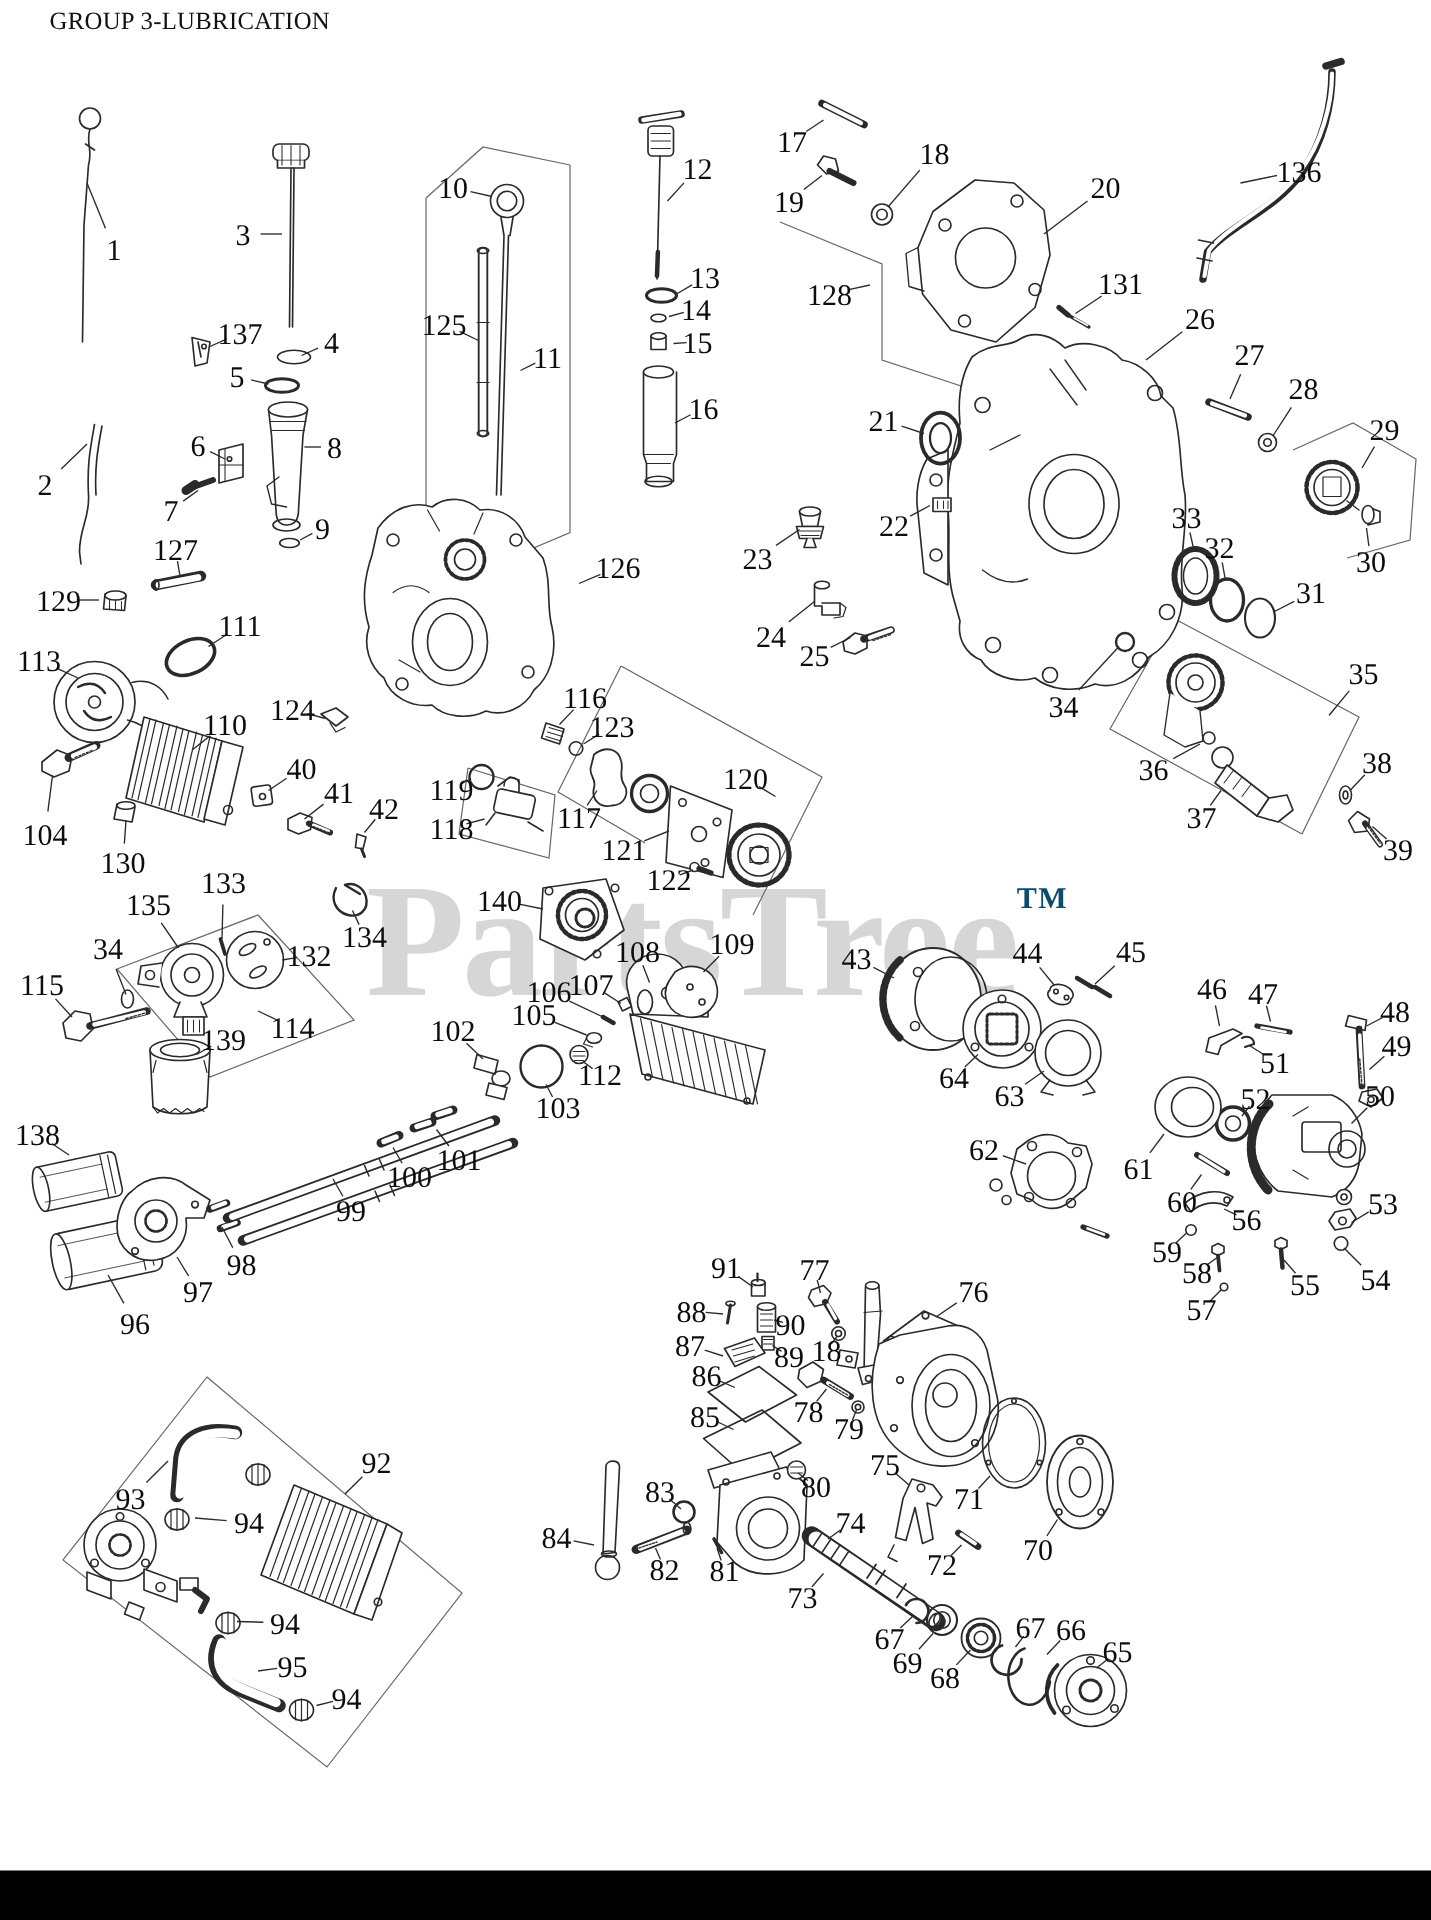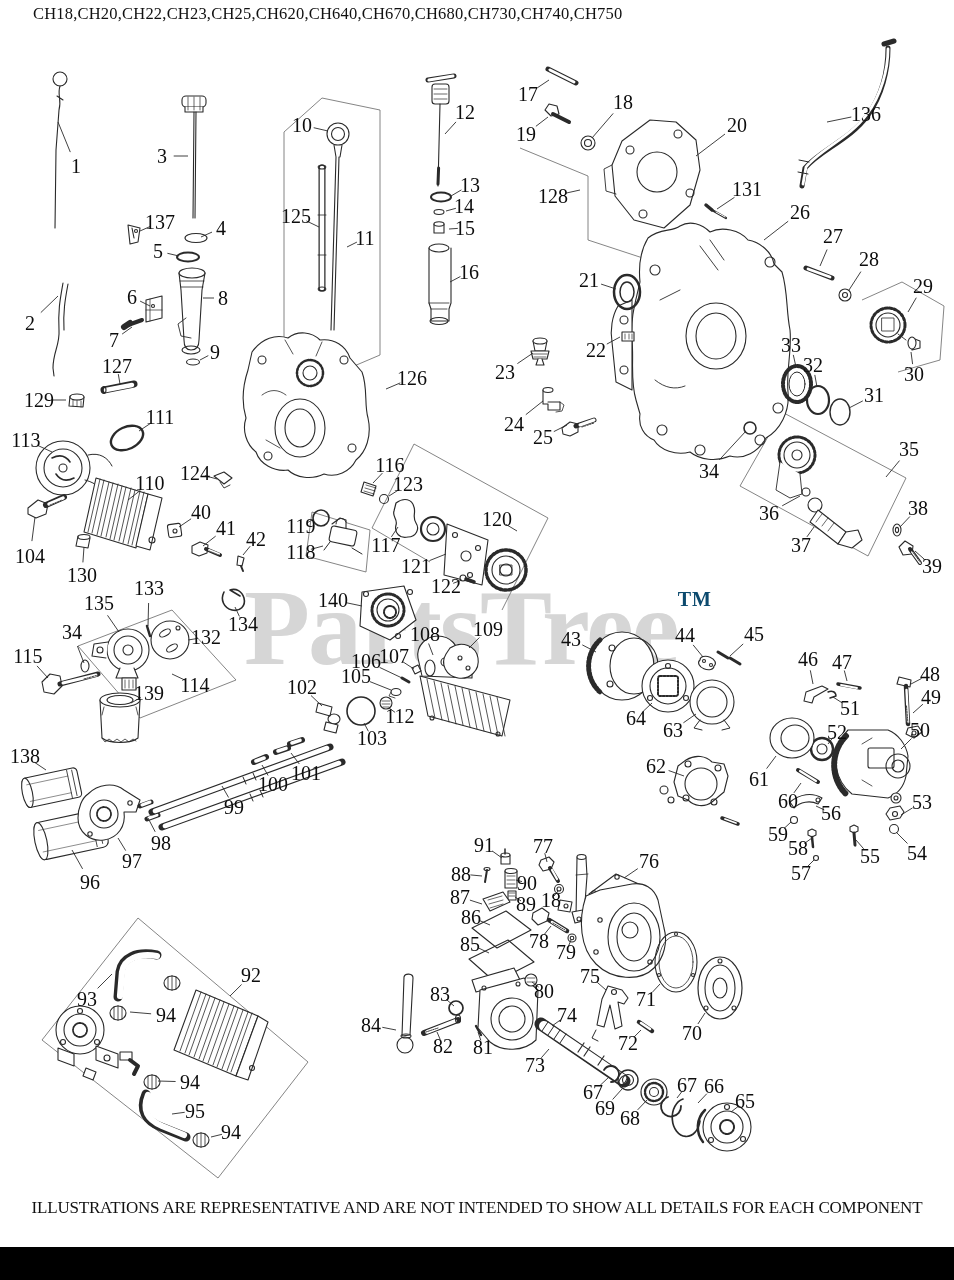--- a/index.html
+++ b/index.html
@@ -17,21 +17,21 @@
   .bottom-bar{position:absolute;left:0;top:1247px;width:100%;height:33px;background:#000;z-index:3;}
   .callout{font:20px "Liberation Serif",serif;fill:#0d0d0d;text-anchor:middle;}
   .leader{stroke:#2b2b2b;stroke-width:0.9;}
 </style>
 </head>
 <body>
 
 <div class="page">
 
   <div class="hdr">
-    <div>CH18,CH20,CH22,CH23,CH25,CH620,CH640,CH670,CH680,CH730,CH740,CH750</div>
+    <div>GROUP 3-LUBRICATION</div>
   </div>
 
   <div class="watermark"><span class="wm-main">PartsTree</span><span class="wm-tm">TM</span></div>
 
   <svg class="diagram" width="954" height="1280" viewBox="0 0 954 1280" xmlns="http://www.w3.org/2000/svg">
 
     <g stroke="#666" stroke-width="0.8" fill="none">
       <path d="M284,132 L322,98 L380,110 M284,132 L284,360 L340,372 M380,110 L380,355 L340,372"></path>
       <path d="M520,148 L588,176 L588,240 L655,262"></path>
       <path d="M862,300 L902,282 L944,306 L940,360 L898,372"></path>
@@ -839,15 +839,14 @@
         <text x="630" y="1125" class="callout">68</text>
         <line x1="682.5" y1="1090.8" x2="677" y2="1098" class="leader"></line>
         <text x="687" y="1092" class="callout">67</text>
         <line x1="706.8" y1="1093.7" x2="698" y2="1103" class="leader"></line>
         <text x="714" y="1093" class="callout">66</text>
         <line x1="738.7" y1="1106.0" x2="731" y2="1112" class="leader"></line>
         <text x="745" y="1108" class="callout">65</text>
       </g>
   </svg>
 
-  <div class="disclaimer">ILLUSTRATIONS ARE REPRESENTATIVE AND ARE NOT INTENDED TO SHOW ALL DETAILS FOR EACH COMPONENT</div>
   <div class="bottom-bar"></div>
 </div>
 
 </body></html>

